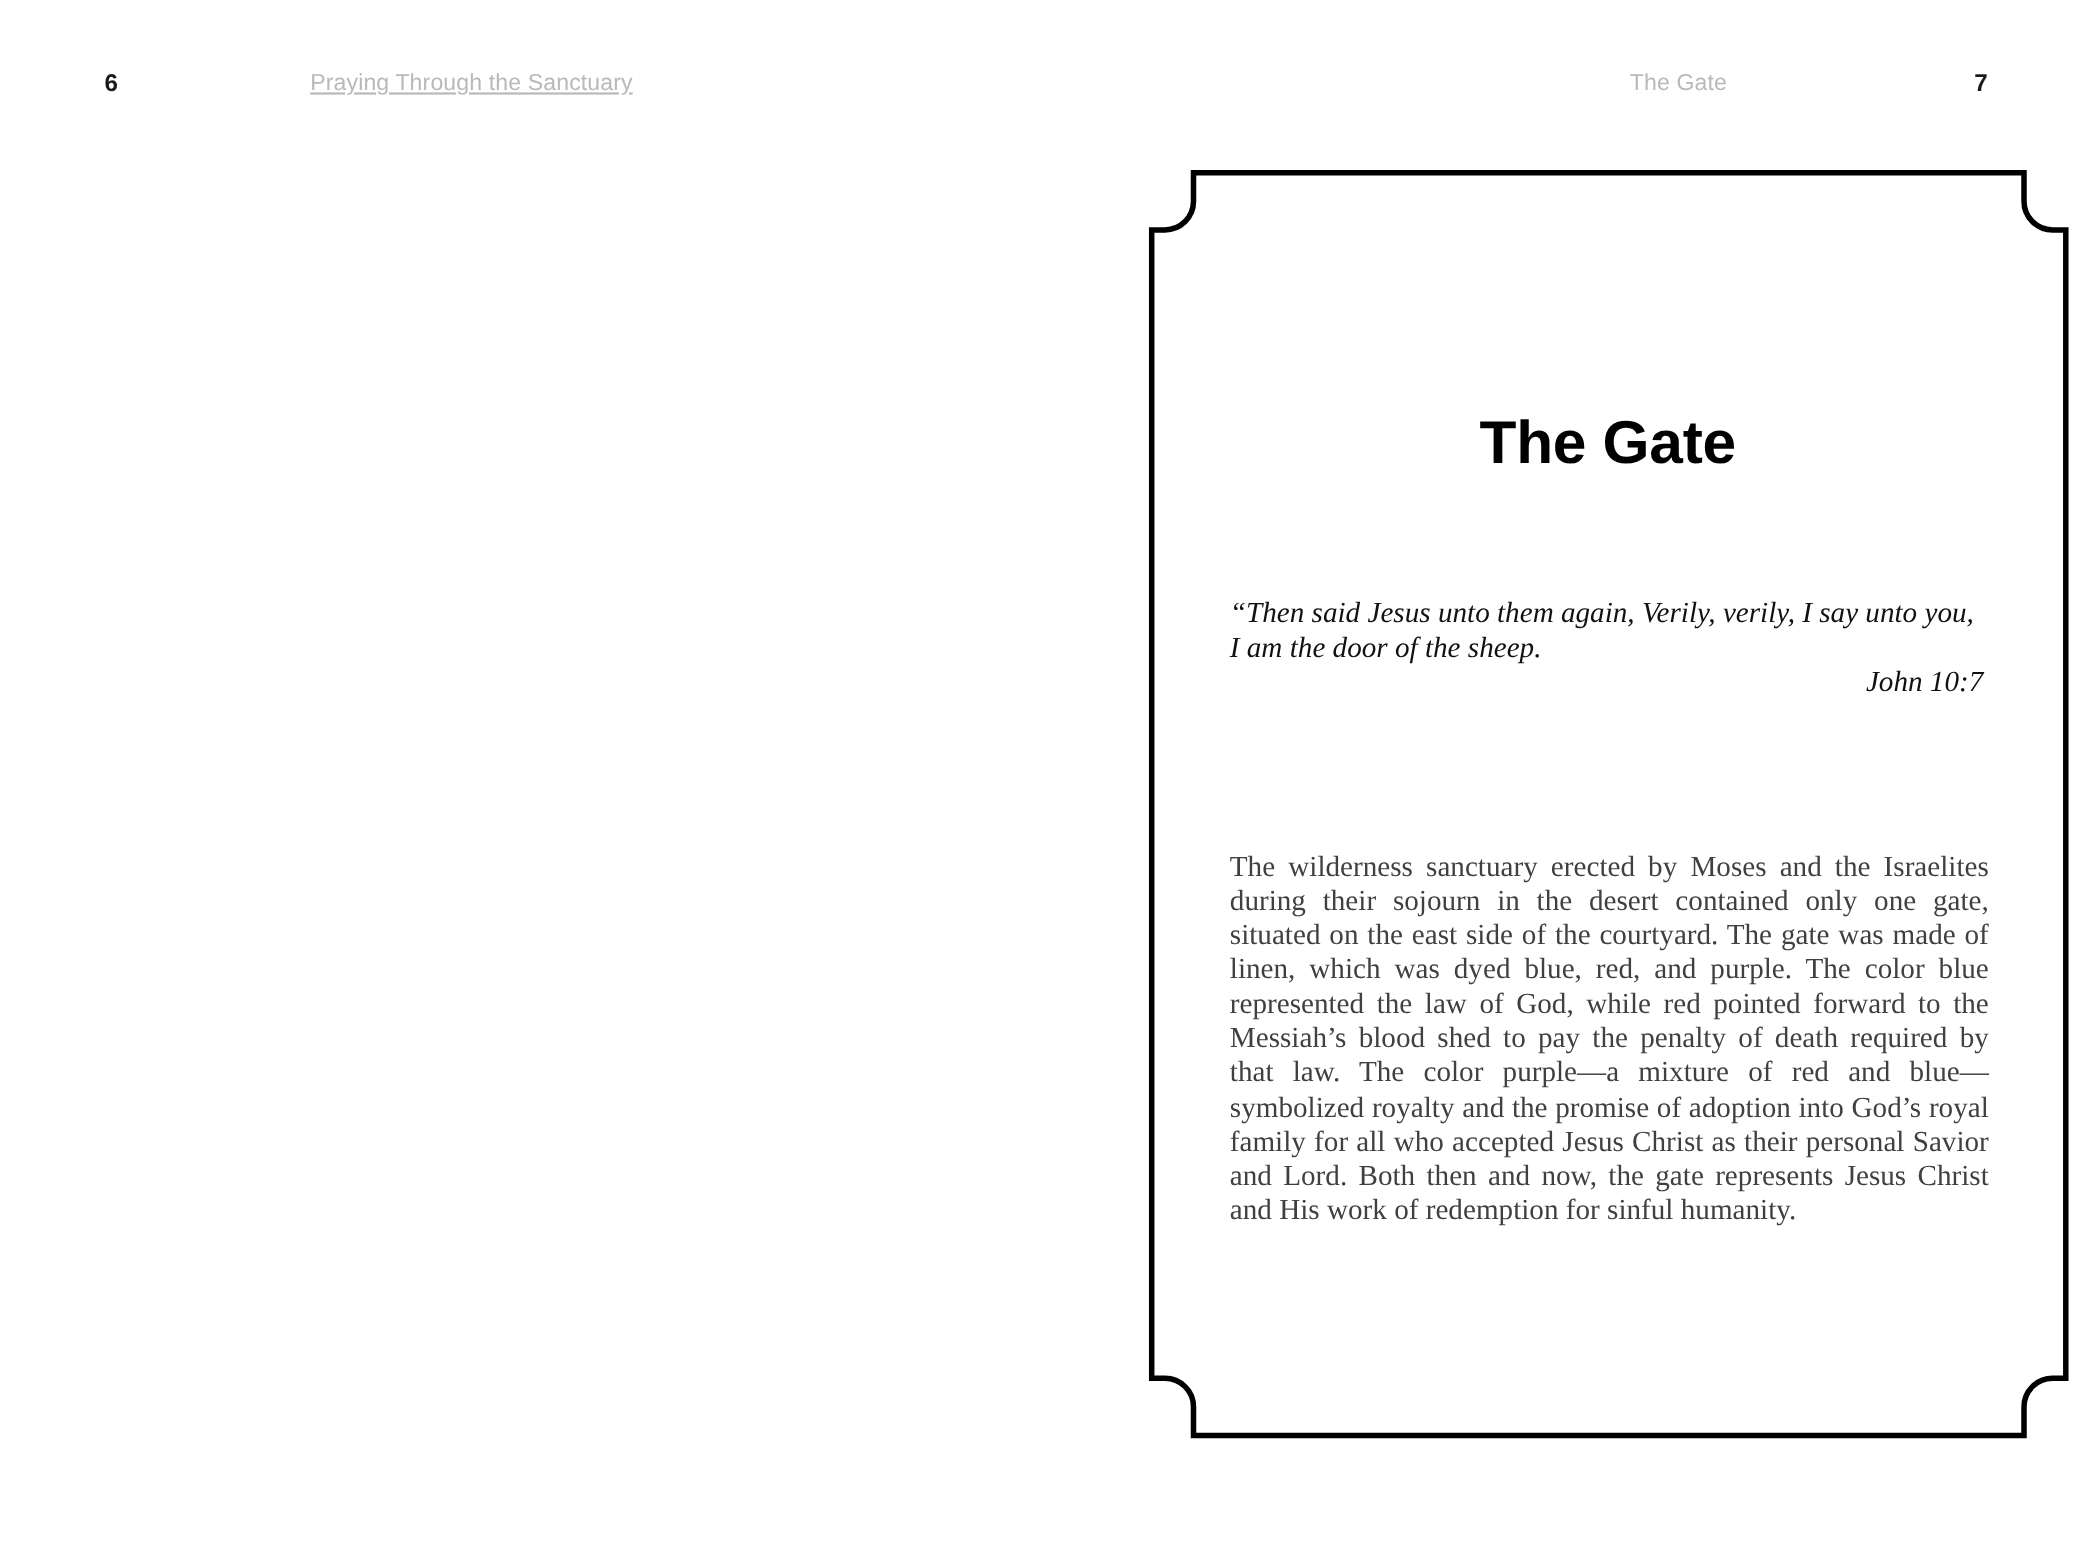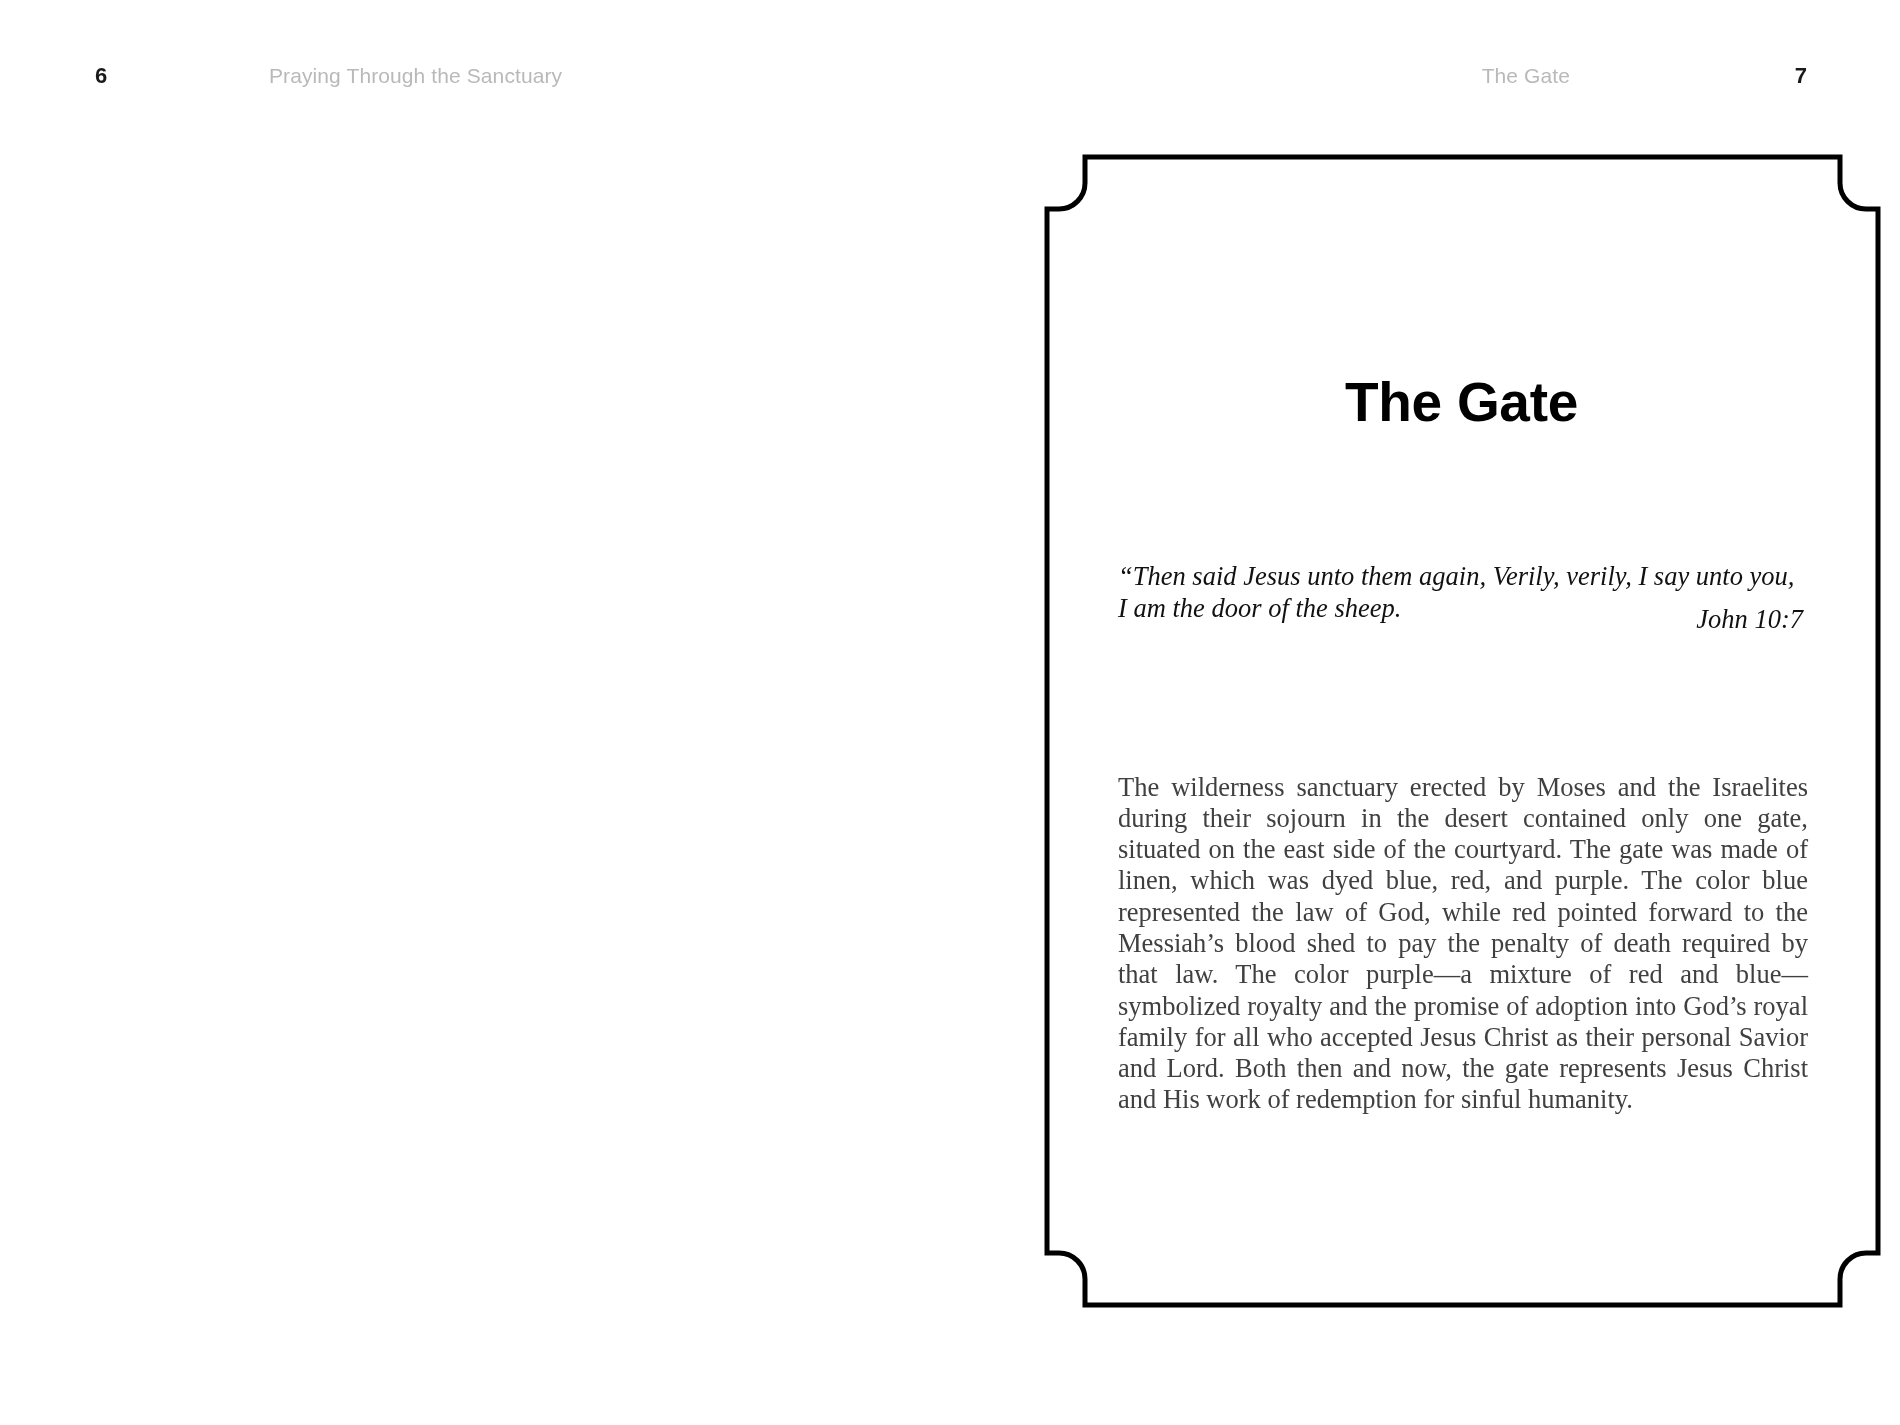--- a/index.html
+++ b/index.html
@@ -48,21 +48,21 @@
     font-size: 22px;
   }
   .runhead .title {
     position: absolute;
     color: #b9b9bc;
     font-weight: normal;
     letter-spacing: 0.1px;
   }
 
   .page-left .folio  { left: 95px; }
-  .page-left .title  { left: 269px; }
+  .page-left .title  { left: 282px; text-decoration: underline; }
 
   .page-right .title { right: 330px; }
   .page-right .folio { right: 93px; }
 
   
   .frame-wrap {
     position: absolute;
     left: 97px;
     top: 157px;
     width: 831px;
@@ -104,21 +104,20 @@
     position: absolute;
     top: 383px;
     left: 3px;
     width: 688px;
     font-family: "Liberation Serif", serif;
     font-style: italic;
     font-size: 26.5px;
     line-height: 32px;
     color: #111111;
     text-align: left;
-    margin-top: 20px;
   }
 
   .scripture-ref {
     position: absolute;
     top: 446px;
     left: 0;
     width: 688px;
     text-align: right;
     font-family: "Liberation Serif", serif;
     font-style: italic;

